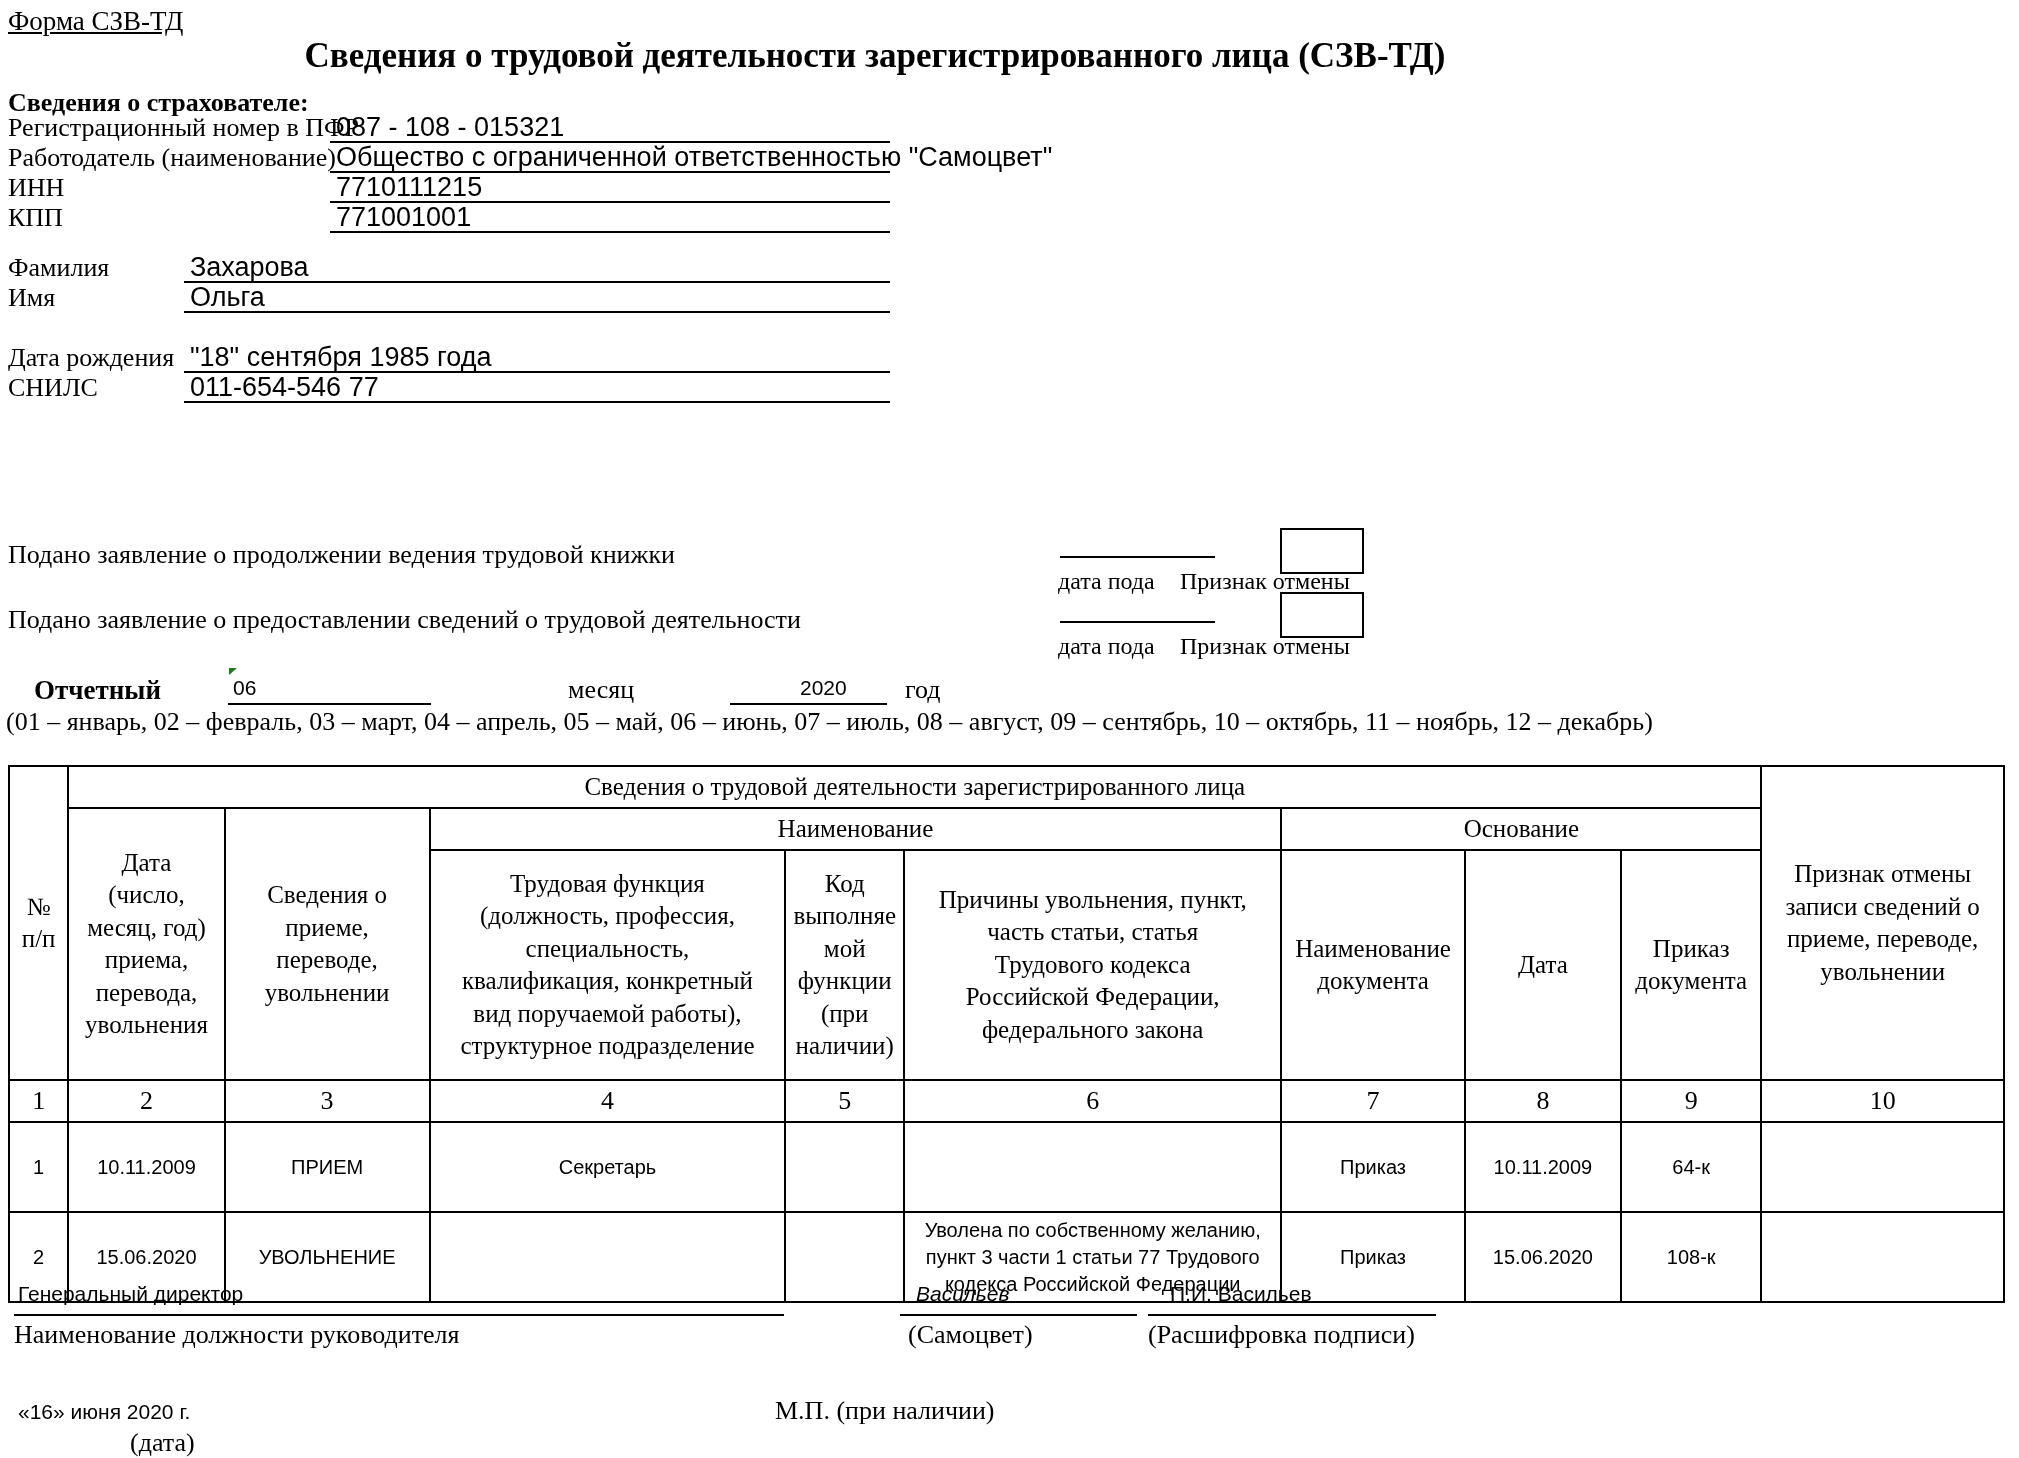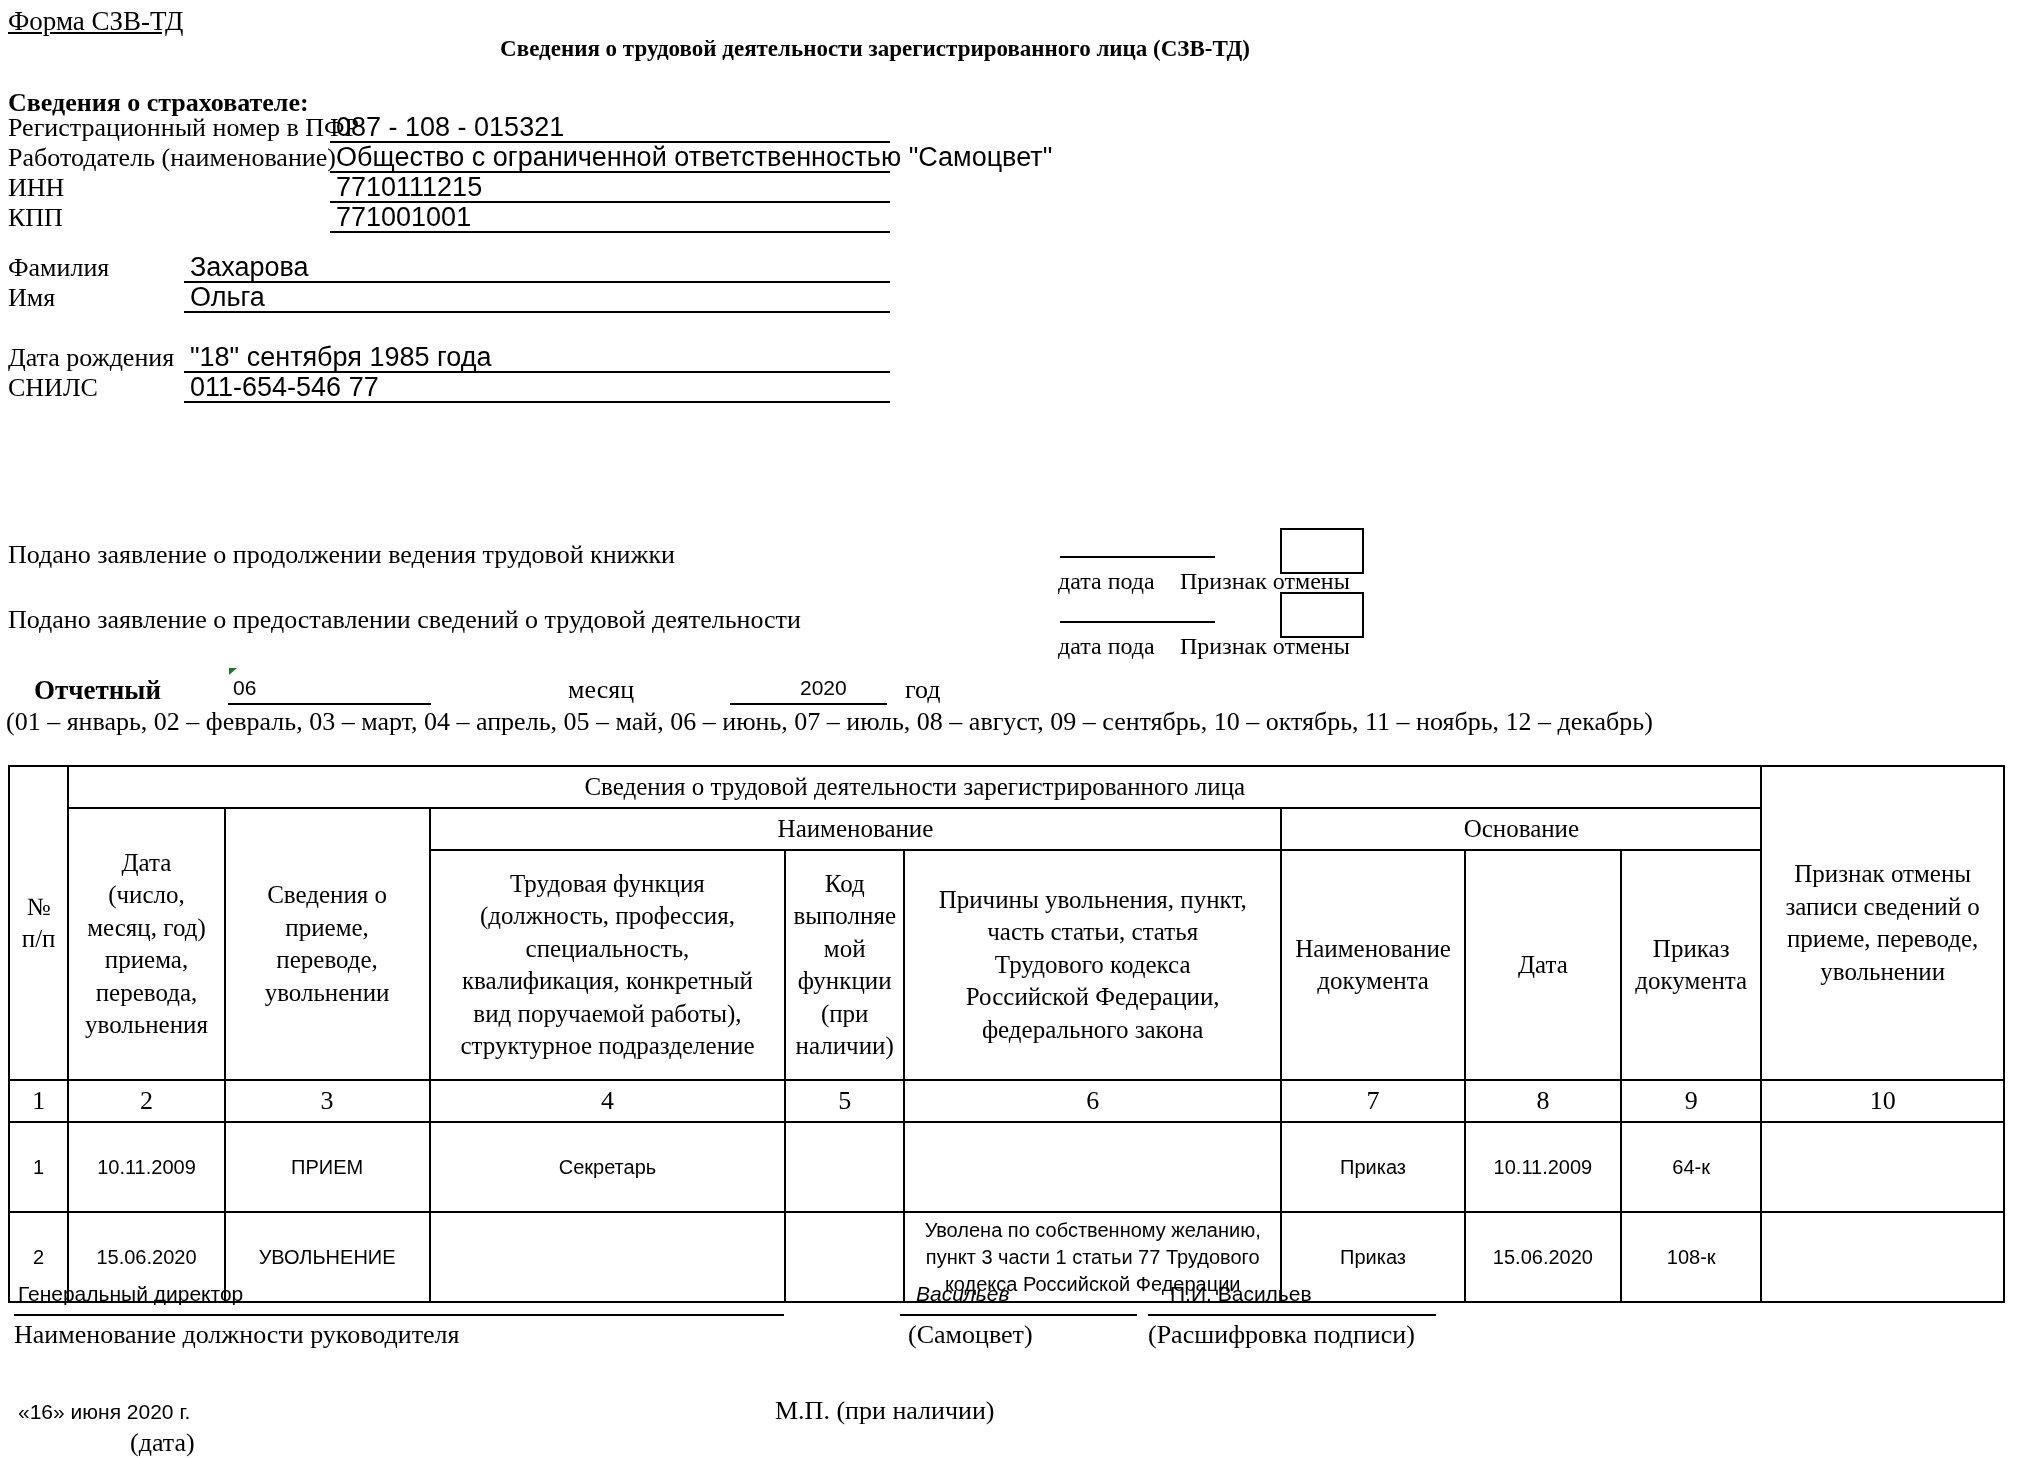--- a/index.html
+++ b/index.html
@@ -28,21 +28,21 @@
     white-space: nowrap;
   }
 
   
   .doc-title {
     position: absolute;
     left: 0;
     top: 36px;
     width: 1750px;
     text-align: center;
-    font-size: 23px;
+    font-size: 35px;
     font-weight: bold;
     white-space: nowrap;
   }
 
   
   .section-head {
     position: absolute;
     left: 8px;
     font-size: 26px;
     font-weight: bold;

